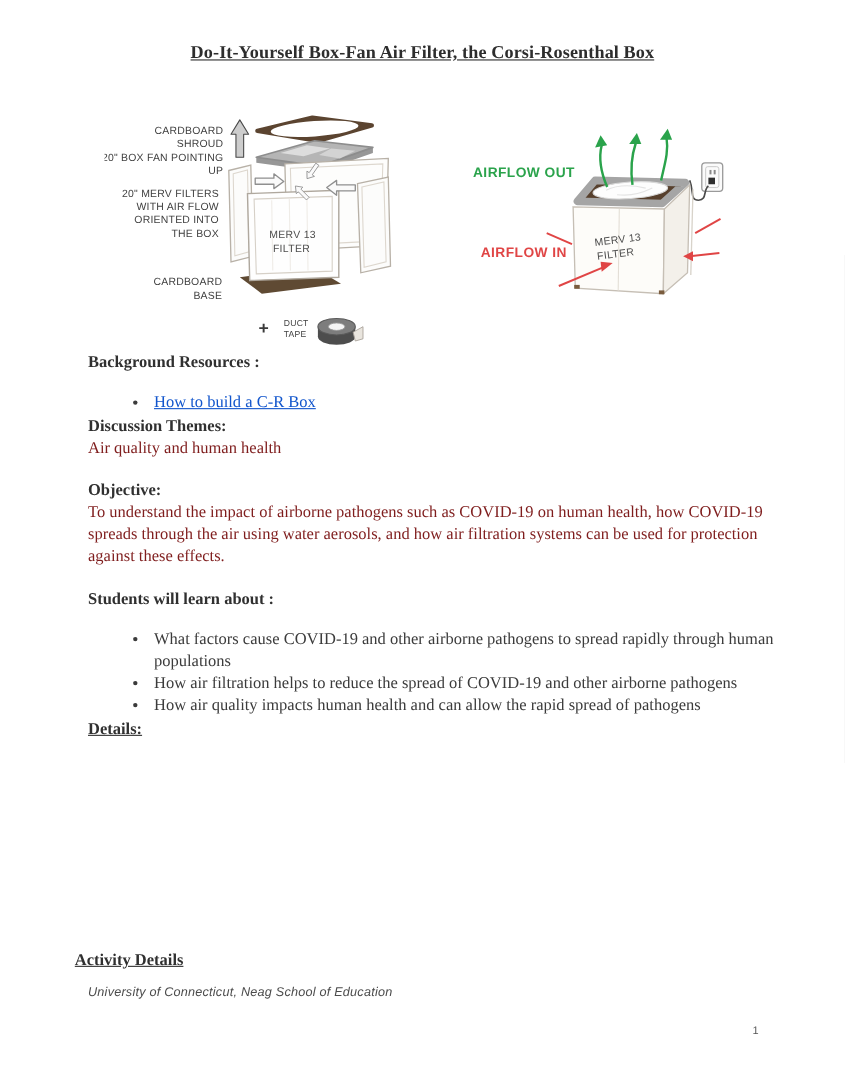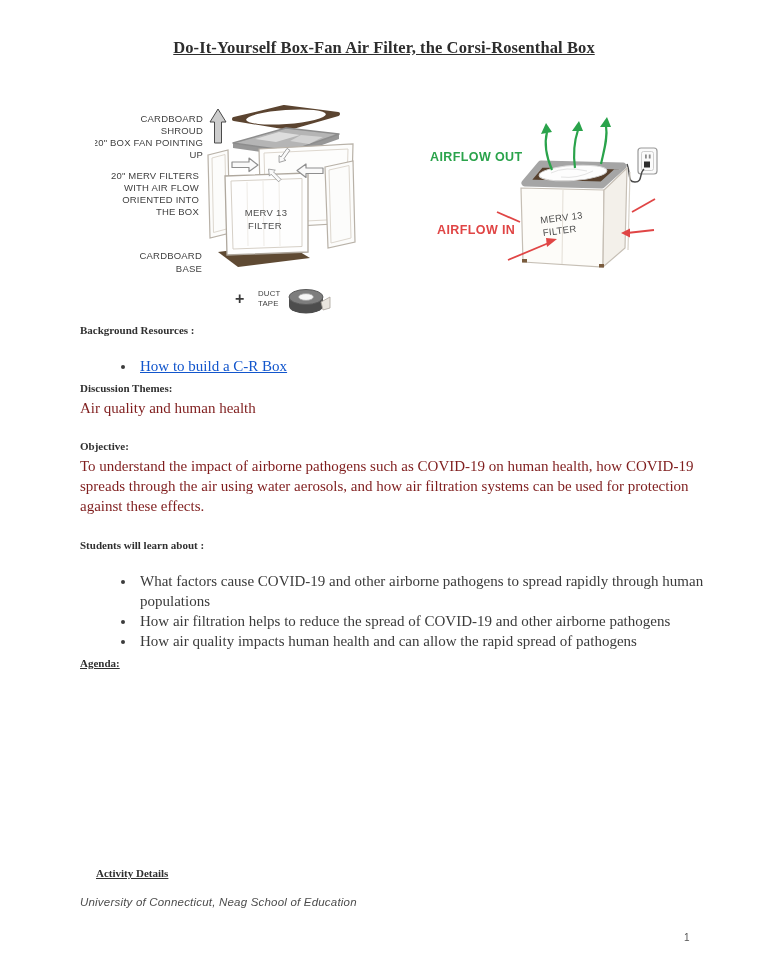--- a/index.html
+++ b/index.html
@@ -7,21 +7,21 @@
     position:relative;width:768px;height:970px;background:#ffffff;
     margin:0 auto;overflow:hidden;
     font-family:"Liberation Serif",serif;color:#3b3b3b;
   }
   .abs{position:absolute;}
   .doc-title{
     left:0;top:38px;width:768px;text-align:center;
     font-size:16.5px;font-weight:bold;color:#2d2d2d;
     text-decoration:underline;letter-spacing:0.1px;
   }
-  .h{font-size:11px;font-weight:bold;color:#303030;line-height:20px;}
+  .h{font-size:15px;font-weight:bold;color:#303030;line-height:20px;}
   .h.u{text-decoration:underline;}
   .body-text{font-size:15px;line-height:20px;color:#7f1d1d;}
   .para-line{white-space:nowrap;}
   ul.doc-list{margin:16px;padding:0 0 0 40px;list-style:disc;}
   ul.doc-list li{font-size:15px;line-height:20px;color:#3b3b3b;padding-left:4px;}
   a.doc-link{color:#1155cc;text-decoration:underline;cursor:pointer;}
   .footer-line{
     font-family:"Liberation Sans",sans-serif;font-style:italic;
     font-size:11.5px;color:#4c4c4c;letter-spacing:0.2px;
   }
@@ -182,21 +182,21 @@
     <div class="para-line">against these effects.</div>
   </div>
 
   <div class="abs h" style="left:80px;top:535px">Students will learn about :</div>
   <ul class="abs doc-list" style="left:80px;top:555px;width:618px">
     <li>What factors cause COVID-19 and other airborne pathogens to spread rapidly through human populations</li>
     <li>How air filtration helps to reduce the spread of COVID-19 and other airborne pathogens</li>
     <li>How air quality impacts human health and can allow the rapid spread of pathogens</li>
   </ul>
 
-  <div class="abs h u" style="left:80px;top:653px">Agenda:</div>
-
-  <div class="abs h u" style="left:96px;top:863px">Activity Details</div>
+  <div class="abs h u" style="left:80px;top:653px">Details:</div>
+
+  <div class="abs h u" style="left:68px;top:863px">Activity Details</div>
 
   <div class="abs footer-line" style="left:80px;top:896px">University of Connecticut, Neag School of Education</div>
 
   <div class="abs page-num" style="left:684px;top:932px">1</div>
 
 </div>
 
 </body></html>

